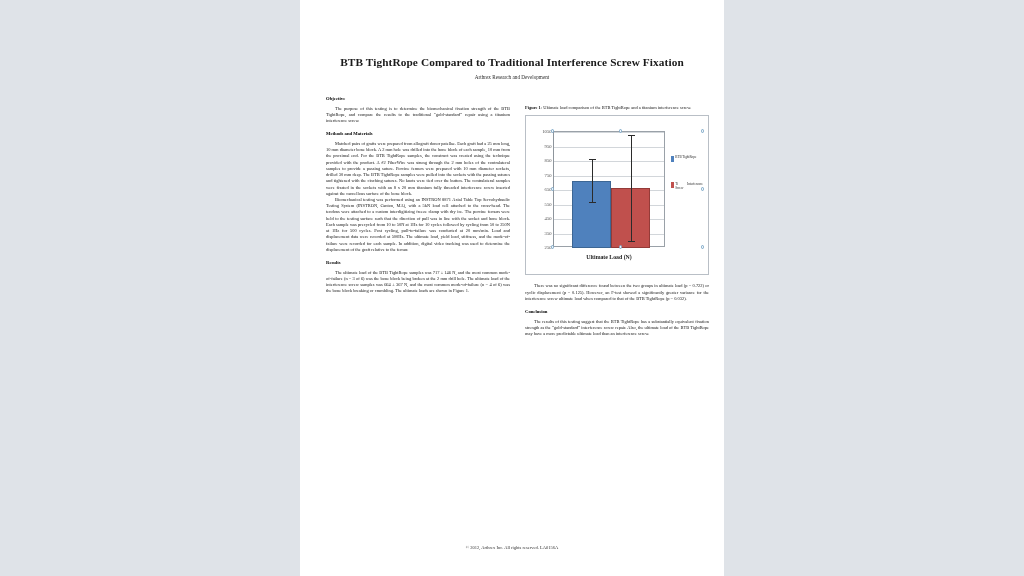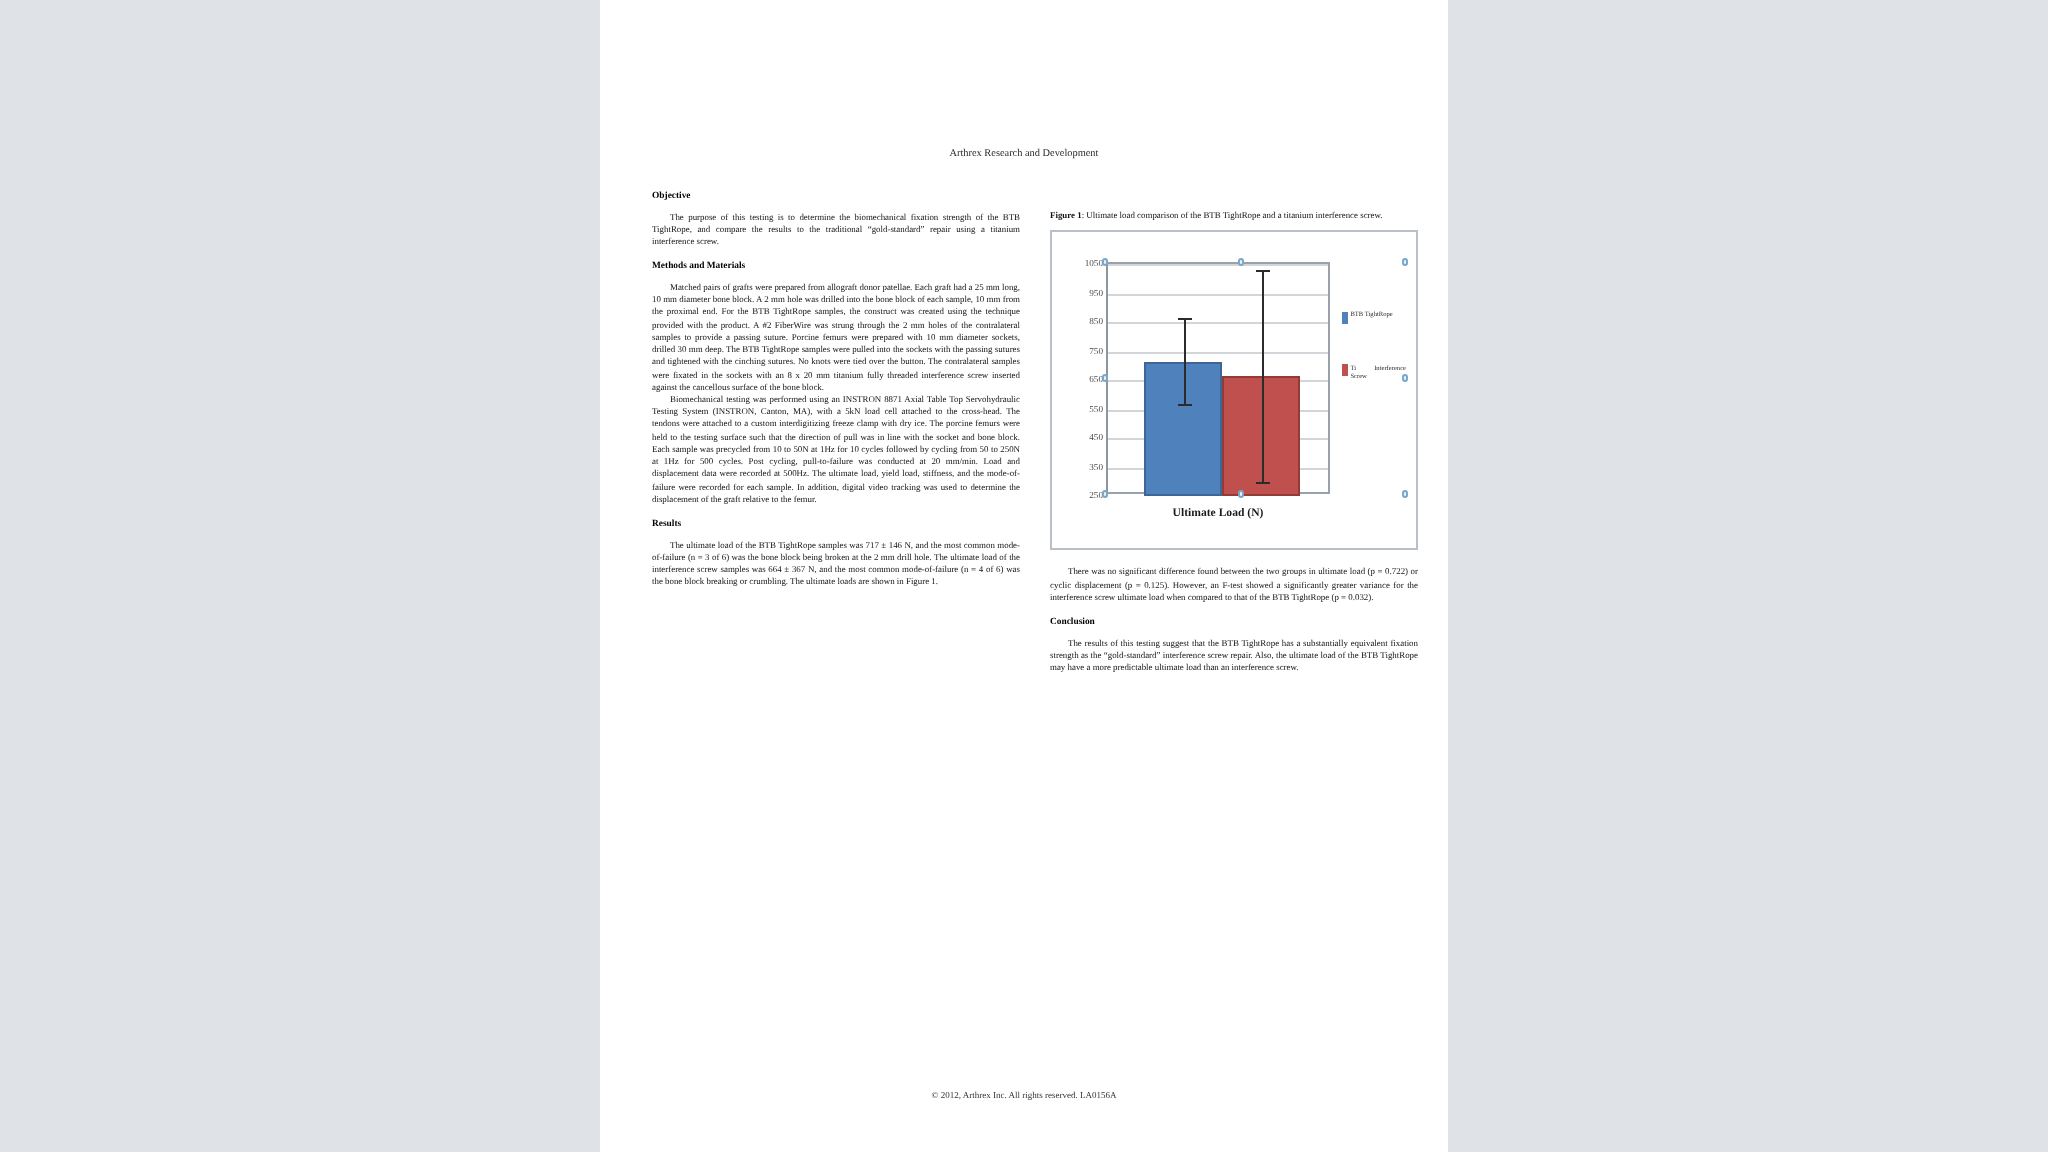--- a/index.html
+++ b/index.html
@@ -175,20 +175,21 @@
     font-size: 4.5px;
     color: #333;
   }
 </style>
 </head>
 <body>
 
 <div id="viewport">
   <div id="page">
 
+    <h1 class="doc-title">BTB TightRope Compared to Traditional Interference Screw Fixation</h1>
     <div class="doc-subtitle">Arthrex Research and Development</div>
 
     <div class="col col-left">
       <div class="sec-head">Objective</div>
       <p class="para">The purpose of this testing is to determine the  biomechanical fixation strength of the BTB TightRope, and compare the results to the traditional “gold-standard” repair using a titanium interference screw.</p>
       <div class="gap"></div>
       <div class="sec-head">Methods and Materials</div>
       <p class="para">Matched pairs of grafts were prepared from allograft donor patellae. Each graft had a 25 mm long, 10 mm diameter bone block. A 2 mm hole was drilled into the bone block of each sample, 10 mm from the proximal end. For the BTB TightRope samples, the construct was created using the technique provided with the product. A #2 FiberWire was strung through the 2 mm holes of the contralateral samples to provide a passing suture. Porcine femurs were prepared with 10 mm diameter sockets, drilled 30 mm deep. The BTB TightRope samples were pulled into the sockets with the passing sutures and tightened with the cinching sutures. No knots were tied over the button. The contralateral samples were fixated in the sockets with an 8 x 20 mm titanium fully threaded interference screw inserted against the cancellous surface of the bone block.</p>
       <p class="para">Biomechanical testing was performed using an INSTRON 8871 Axial Table Top Servohydraulic Testing System (INSTRON, Canton, MA), with a 5kN load cell attached to the cross-head. The tendons were attached to a custom interdigitizing freeze clamp with dry ice. The porcine femurs were held to the testing surface such that the direction of pull was in line with the socket and bone block. Each sample was precycled from 10 to 50N at 1Hz for 10 cycles followed by cycling from 50 to 250N at 1Hz for 500 cycles. Post cycling, pull-to-failure was conducted at 20 mm/min. Load and displacement data were recorded at 500Hz. The ultimate load, yield load, stiffness, and the mode-of-failure were recorded for each sample. In addition, digital video tracking was used to determine the displacement of the graft relative to the femur.</p>
       <div class="gap"></div>

